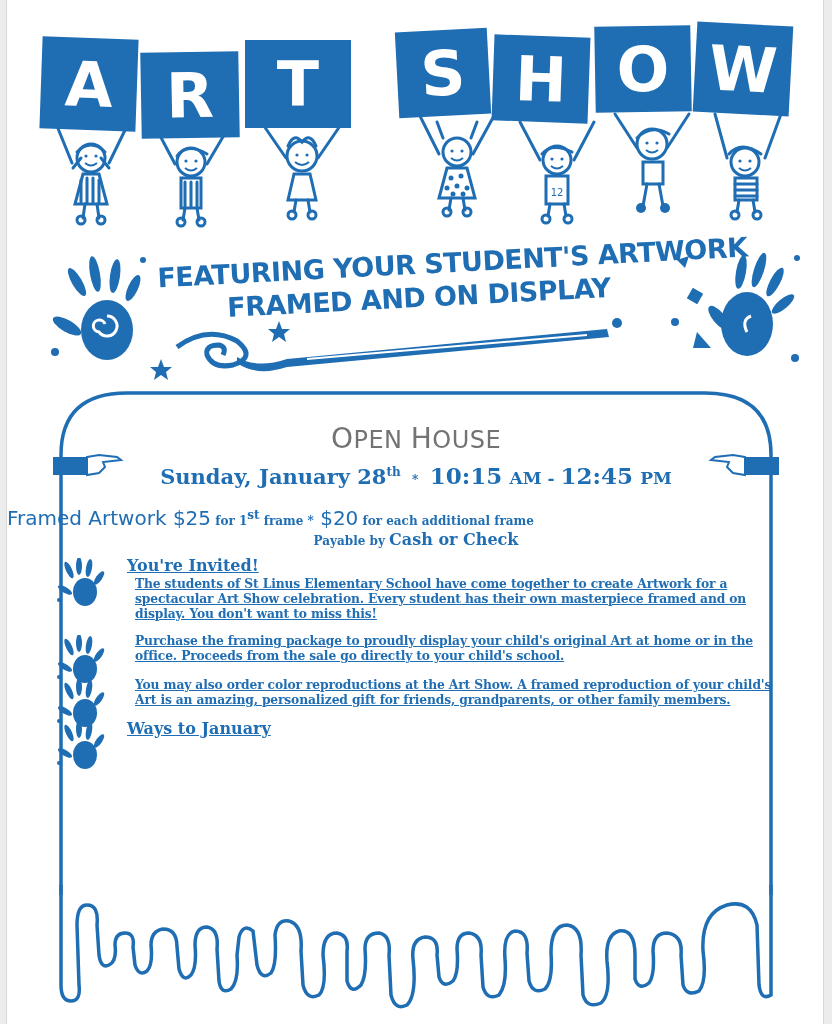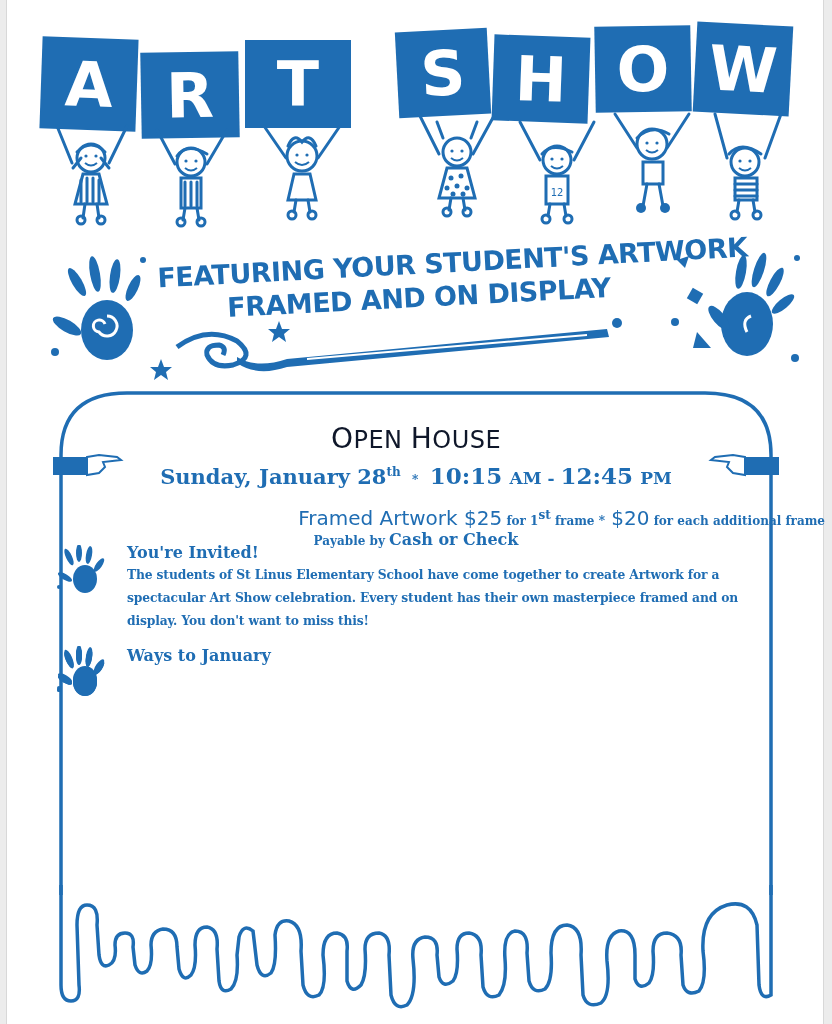--- a/index.html
+++ b/index.html
@@ -26,41 +26,41 @@
     position: absolute; font-family: "DejaVu Sans", sans-serif; font-weight: bold;
     color: #1f6db3; white-space: nowrap; text-transform: uppercase;
   }
   .tag1 { left: 150px; top: 15px; font-size: 27px; transform: rotate(-3deg); letter-spacing: -0.5px; }
   .tag2 { left: 220px; top: 50px; font-size: 27px; transform: rotate(-3deg); letter-spacing: -0.5px; }
   
   .frame-svg { position: absolute; left: 0; top: 385px; }
   .school { position: absolute; left: 0; width: 818px; text-align: center; top: 402px;
     font-family: "DejaVu Sans", sans-serif; font-size: 15px; color: #1f6db3; }
   .openhouse { position: absolute; left: 0; width: 818px; text-align: center; top: 422px;
-    font-family: "DejaVu Sans", sans-serif; font-size: 24px; color: #0f172a; letter-spacing: 0.5px; }
+    font-family: "DejaVu Sans", sans-serif; font-size: 24px; color: #737373; letter-spacing: 0.5px; }
   .openhouse .big { font-size: 28px; }
   .date-line { position: absolute; left: 0; width: 818px; text-align: center; top: 462px;
     font-family: "DejaVu Serif", serif; font-weight: bold; font-size: 21px; color: #1f6db3; white-space: nowrap; }
   .date-line sup { font-size: 12px; }
   .date-line .time { font-size: 23px; }
   .date-line .ampm { font-size: 17px; }
   .date-line .sep { font-size: 12px; margin: 0 4px; }
-  .price-line { position: absolute; left: 0; width: 818px; text-align: right; top: 506px;
+  .price-line { position: absolute; left: 0; width: 818px; text-align: left; top: 506px;
     white-space: nowrap; color: #1f6db3; }
   .price-line .lg { font-family: "DejaVu Sans", sans-serif; font-size: 20px; font-weight: normal; }
   .price-line .sm { font-family: "DejaVu Serif", serif; font-size: 12px; font-weight: bold; }
   .price-line sup { font-size: 8px; }
   .pay-line { position: absolute; left: 0; width: 818px; text-align: center; top: 530px;
     white-space: nowrap; font-family: "DejaVu Serif", serif; font-weight: bold; color: #1f6db3; font-size: 12px; }
   .pay-line .em { font-size: 16px; }
-  .sections { position: absolute; left: 48px; top: 543px; width: 730px; }
+  .sections { position: absolute; left: 48px; top: 556px; width: 730px; text-decoration: underline; }
   .section { position: relative; padding-left: 72px; margin-bottom: 10px; }
   .section .hand { position: absolute; left: 0; top: 2px; width: 50px; height: 52px; }
   .section h3 { font-family: "DejaVu Serif", serif; font-weight: bold; font-size: 16px; line-height: 20px; color: #1f6db3; }
-  .section p { font-family: "DejaVu Serif", serif; font-weight: bold; font-size: 12.3px; line-height: 23px; color: #1f6db3; letter-spacing: -0.15px; }
+  .section p { font-family: "DejaVu Serif", serif; font-weight: bold; font-size: 12.3px; line-height: 15px; color: #1f6db3; letter-spacing: -0.15px; margin-left: 8px; }
   .drips { position: absolute; left: 0; top: 885px; }
 </style>
 </head>
 <body>
 
 <div class="page">
 
   <div class="banner">
     <div class="tile" style="left:34px;top:38px;width:96px;height:92px;transform:rotate(2deg);">
         <span>A</span>
@@ -295,33 +295,35 @@
           <g fill="#1f6db3">
             <ellipse cx="30" cy="34" rx="12" ry="14"></ellipse>
             <ellipse cx="14" cy="12" rx="3" ry="9" transform="rotate(-25 14 12)"></ellipse>
             <ellipse cx="24" cy="8" rx="3" ry="9"></ellipse>
             <ellipse cx="34" cy="10" rx="3" ry="9" transform="rotate(10 34 10)"></ellipse>
             <ellipse cx="44" cy="20" rx="3" ry="8" transform="rotate(35 44 20)"></ellipse>
             <ellipse cx="10" cy="32" rx="3" ry="8" transform="rotate(-60 10 32)"></ellipse>
             <circle cx="4" cy="42" r="2"></circle>
           </g>
         </svg>
+      <p>Purchase the framing package to proudly display your child's original Art at home or in the office. Proceeds from the sale go directly to your child's school.</p>
     </div>
     <div class="section" style="margin-bottom:12px;">
       <svg class="hand" viewBox="0 0 50 52">
           <g fill="#1f6db3">
             <ellipse cx="30" cy="34" rx="12" ry="14"></ellipse>
             <ellipse cx="14" cy="12" rx="3" ry="9" transform="rotate(-25 14 12)"></ellipse>
             <ellipse cx="24" cy="8" rx="3" ry="9"></ellipse>
             <ellipse cx="34" cy="10" rx="3" ry="9" transform="rotate(10 34 10)"></ellipse>
             <ellipse cx="44" cy="20" rx="3" ry="8" transform="rotate(35 44 20)"></ellipse>
             <ellipse cx="10" cy="32" rx="3" ry="8" transform="rotate(-60 10 32)"></ellipse>
             <circle cx="4" cy="42" r="2"></circle>
           </g>
         </svg>
+      <p>You may also order color reproductions at the Art Show. A framed reproduction of your child's Art is an amazing, personalized gift for friends, grandparents, or other family members.</p>
     </div>
     <div class="section">
       <svg class="hand" viewBox="0 0 50 52">
           <g fill="#1f6db3">
             <ellipse cx="30" cy="34" rx="12" ry="14"></ellipse>
             <ellipse cx="14" cy="12" rx="3" ry="9" transform="rotate(-25 14 12)"></ellipse>
             <ellipse cx="24" cy="8" rx="3" ry="9"></ellipse>
             <ellipse cx="34" cy="10" rx="3" ry="9" transform="rotate(10 34 10)"></ellipse>
             <ellipse cx="44" cy="20" rx="3" ry="8" transform="rotate(35 44 20)"></ellipse>
             <ellipse cx="10" cy="32" rx="3" ry="8" transform="rotate(-60 10 32)"></ellipse>

